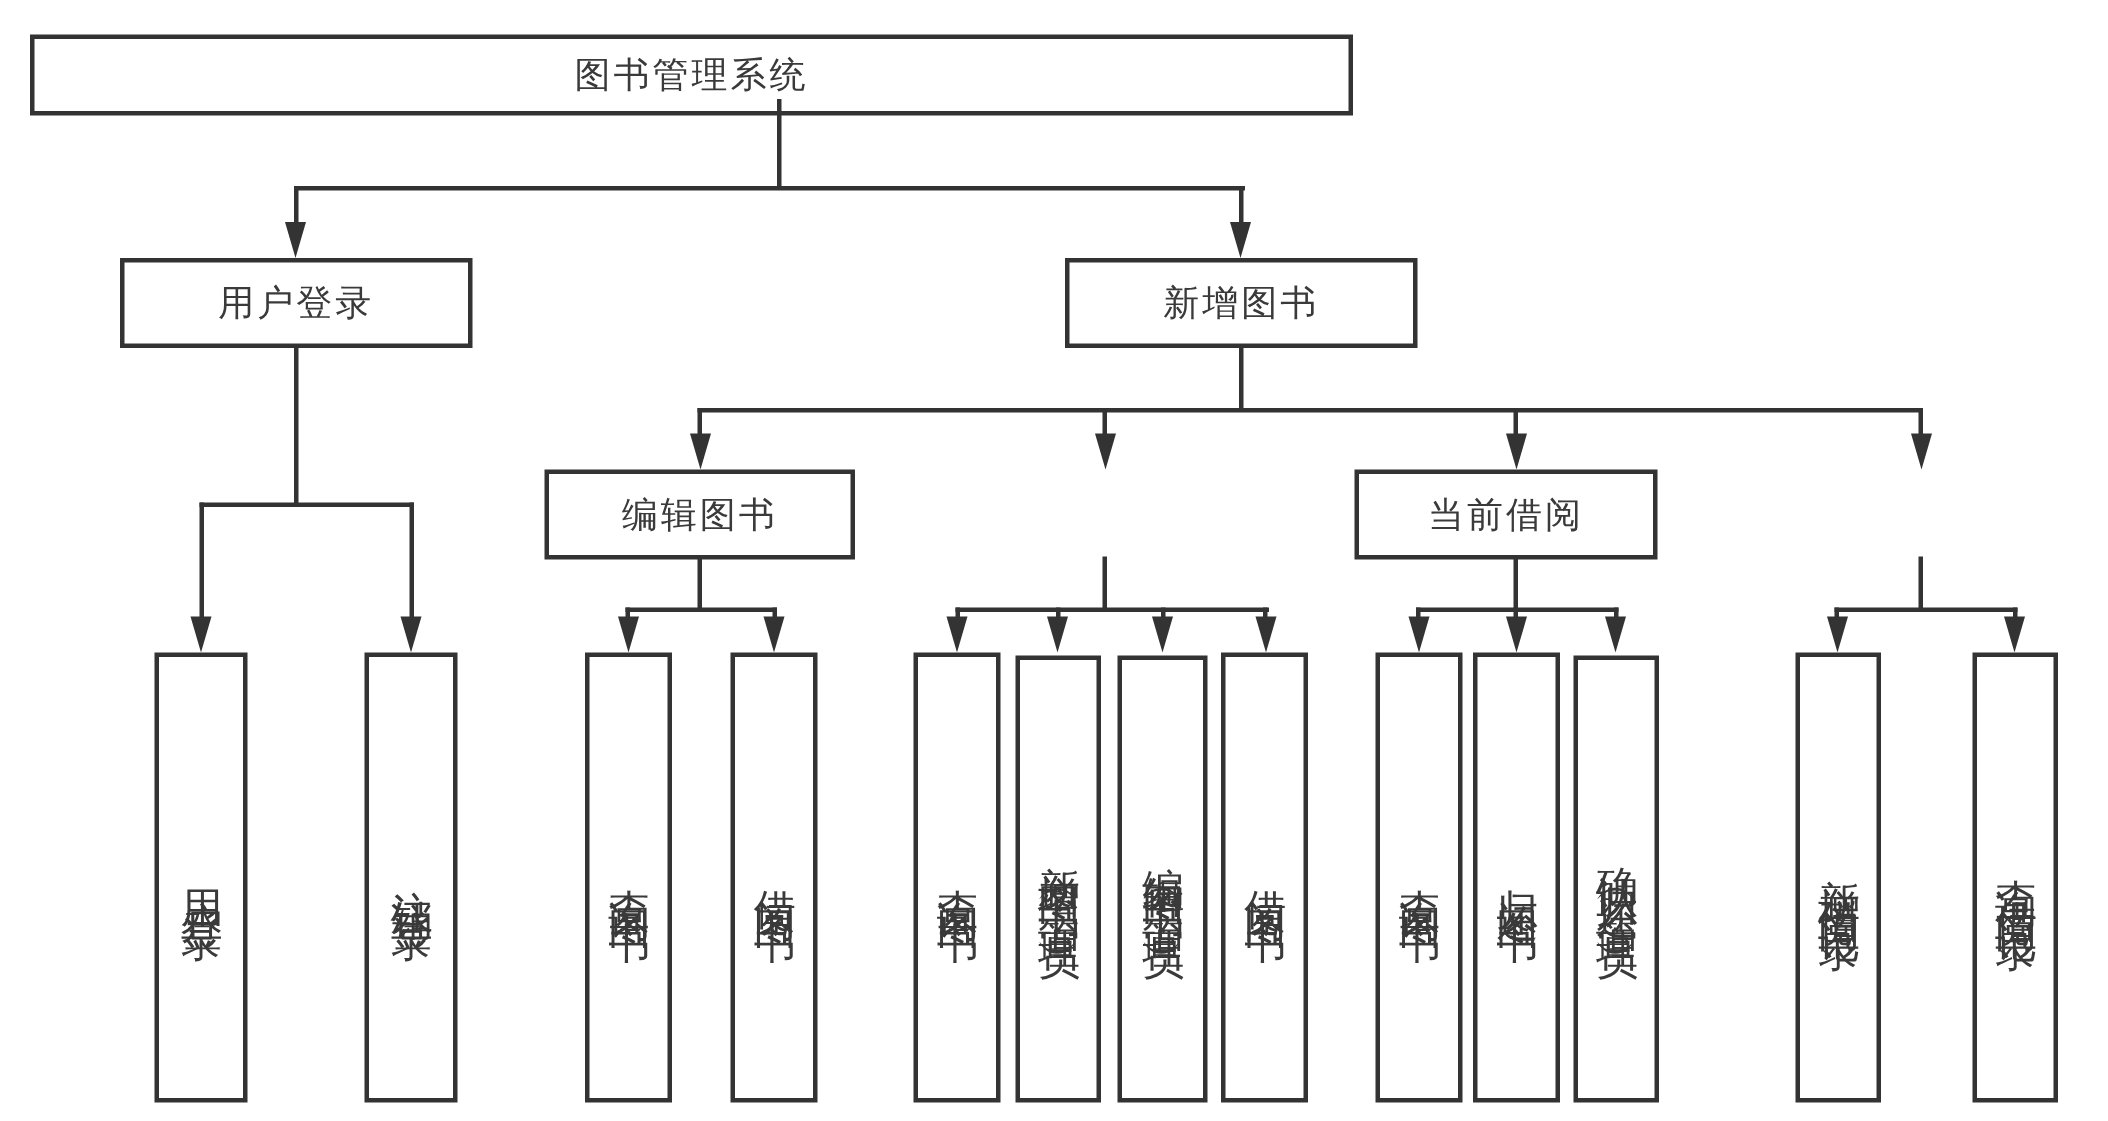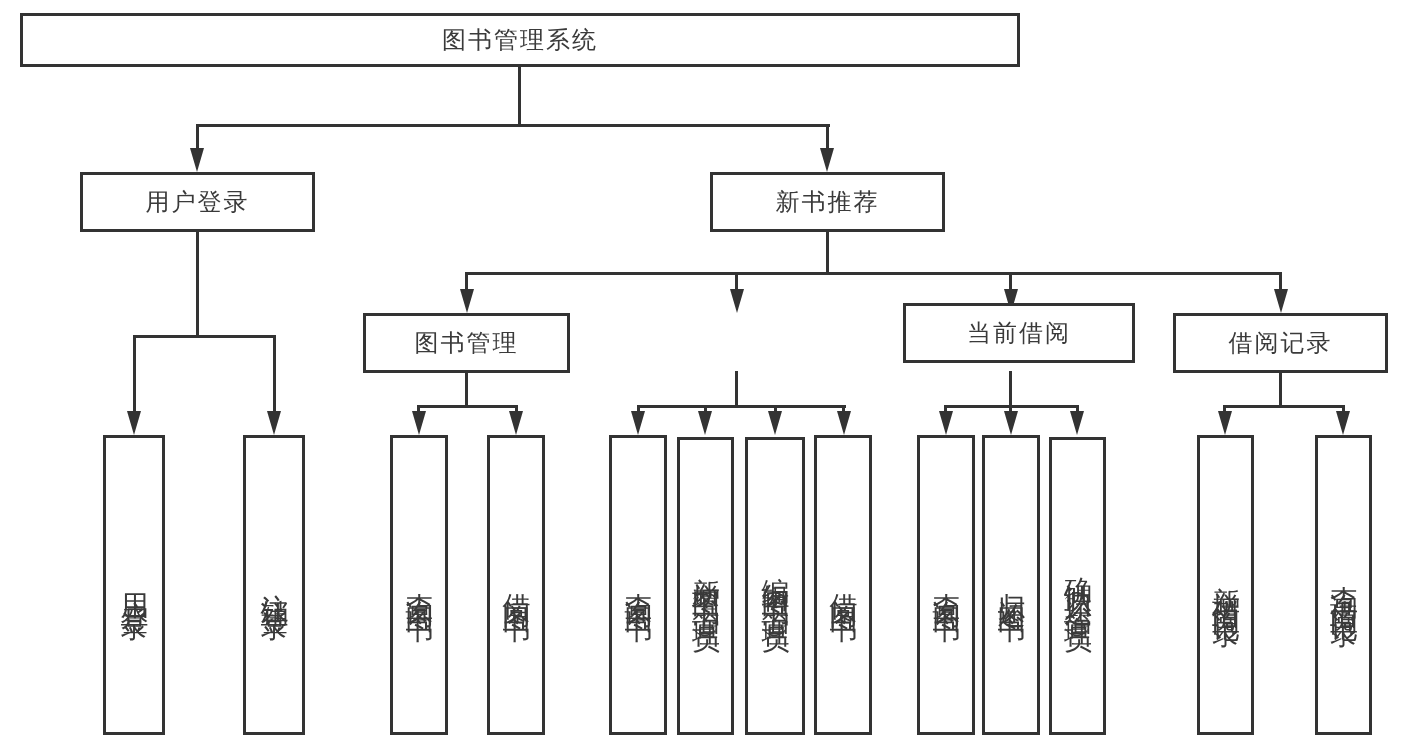--- a/index.html
+++ b/index.html
@@ -44,36 +44,36 @@
     letter-spacing:1px;
     z-index:20;
     white-space:nowrap;
   }
 </style>
 </head>
 <body>
 
 <div id="stage">
 
-  <div class="box hbox" style="left:20px;top:13px;width:1000px;height:54px;align-items:center;">
+  <div class="box hbox" style="left:20px;top:23px;width:882px;height:54px;align-items:center;">
     <span>图书管理系统</span>
   </div>
 
   <div class="vline" style="left:518px;top:66px;height:60px;"></div>
   <div class="hline" style="left:196px;top:124px;width:634px;"></div>
   <div class="vline" style="left:196px;top:124px;height:28px;"></div>
   <div class="arrow" style="left:190px;top:148px;"></div>
   <div class="vline" style="left:826px;top:124px;height:28px;"></div>
   <div class="arrow" style="left:820px;top:148px;"></div>
 
   <div class="box hbox" style="left:80px;top:172px;width:235px;height:60px;">
     <span>用户登录</span>
   </div>
   <div class="box hbox" style="left:710px;top:172px;width:235px;height:60px;">
-    <span>新书推荐</span>
+    <span>新增图书</span>
   </div>
 
   <div class="vline" style="left:196px;top:230px;height:107px;"></div>
   <div class="hline" style="left:133px;top:335px;width:143px;"></div>
   <div class="vline" style="left:133px;top:335px;height:78px;"></div>
   <div class="arrow" style="left:127px;top:411px;"></div>
   <div class="vline" style="left:273px;top:335px;height:78px;"></div>
   <div class="arrow" style="left:267px;top:411px;"></div>
 
   <div class="vline" style="left:826px;top:230px;height:44px;"></div>
@@ -81,27 +81,24 @@
   <div class="vline" style="left:465px;top:272px;height:19px;"></div>
   <div class="arrow" style="left:460px;top:289px;"></div>
   <div class="vline" style="left:735px;top:272px;height:19px;"></div>
   <div class="arrow" style="left:730px;top:289px;"></div>
   <div class="vline" style="left:1009px;top:272px;height:19px;"></div>
   <div class="arrow" style="left:1004px;top:289px;"></div>
   <div class="vline" style="left:1279px;top:272px;height:19px;"></div>
   <div class="arrow" style="left:1274px;top:289px;"></div>
 
   <div class="box hbox" style="left:363px;top:313px;width:207px;height:60px;">
-    <span>图书管理</span>
+    <span>编辑图书</span>
   </div>
-  <div class="box hbox" style="left:903px;top:303px;width:232px;height:60px;">
+  <div class="box hbox" style="left:903px;top:313px;width:202px;height:60px;">
     <span>当前借阅</span>
-  </div>
-  <div class="box hbox" style="left:1173px;top:313px;width:215px;height:60px;">
-    <span>借阅记录</span>
   </div>
 
   <div class="vline" style="left:465px;top:371px;height:36px;"></div>
   <div class="hline" style="left:417px;top:405px;width:101px;"></div>
   <div class="vline" style="left:417px;top:405px;height:9px;"></div>
   <div class="arrow" style="left:412px;top:411px;"></div>
   <div class="vline" style="left:515px;top:405px;height:9px;"></div>
   <div class="arrow" style="left:509px;top:411px;"></div>
 
   <div class="vline" style="left:735px;top:371px;height:36px;"></div>

